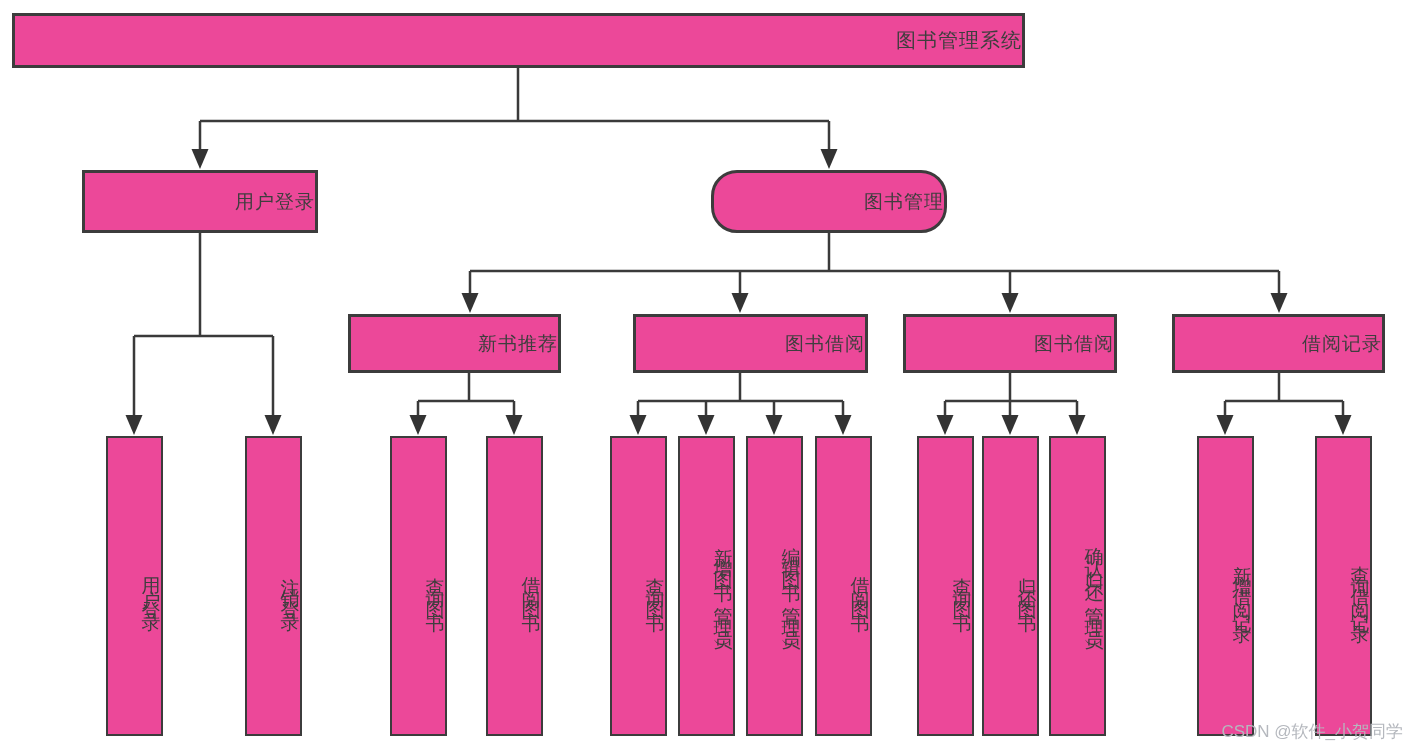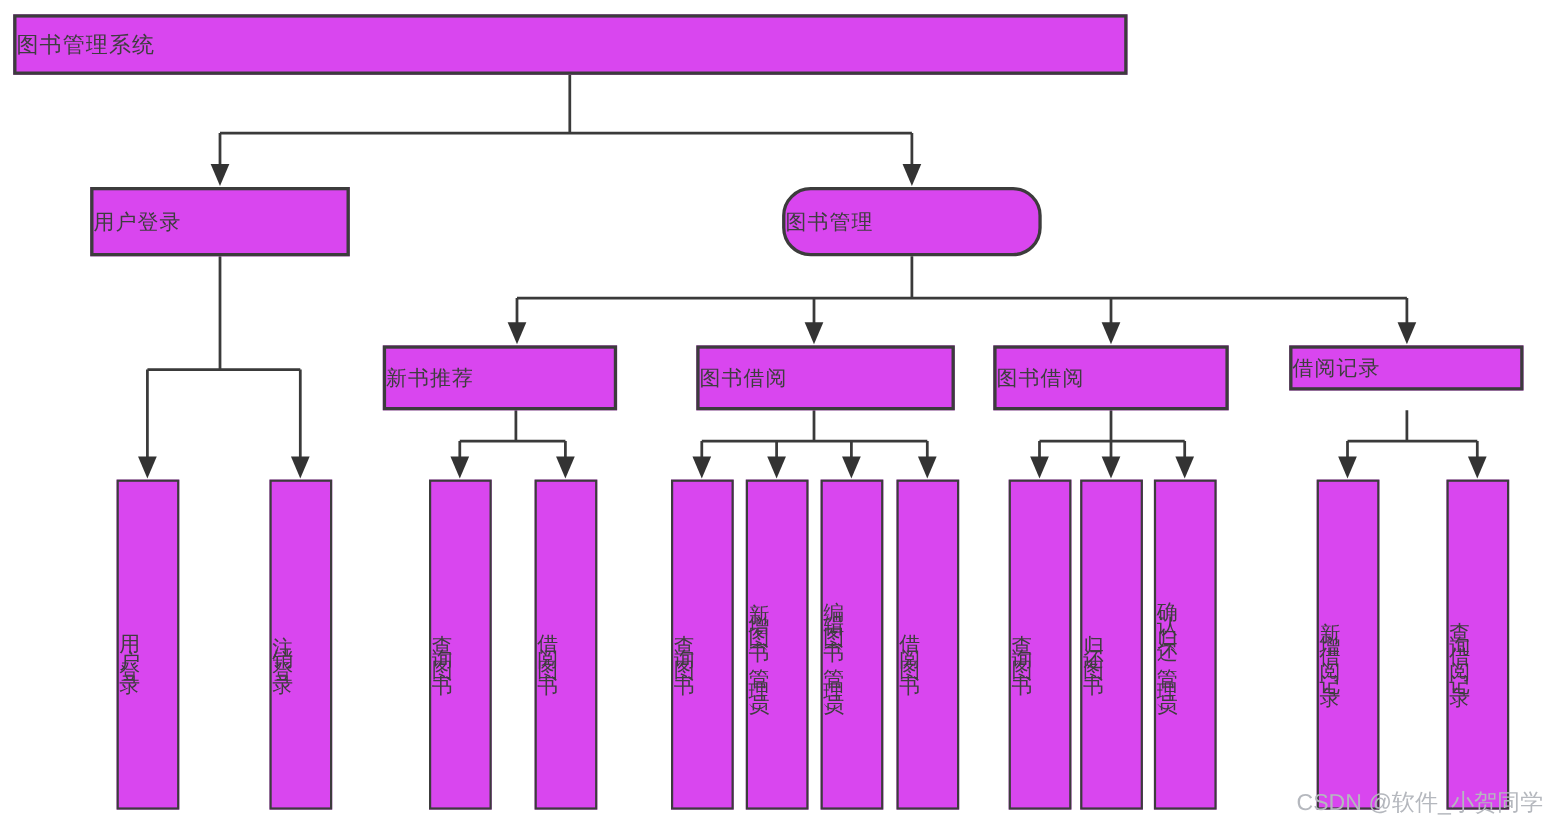--- a/index.html
+++ b/index.html
@@ -18,25 +18,25 @@
   .connectors {
     position: absolute;
     left: 0; top: 0;
     width: 1405px;
     height: 747px;
     z-index: 1;
   }
   .node {
     position: absolute;
     box-sizing: border-box;
-    background: #d946ef;
+    background: #ec4899;
     border: 3px solid #3c3c3c;
     display: flex;
     align-items: center;
-    justify-content: flex-start;
+    justify-content: flex-end;
     color: #3e3e3e;
     z-index: 2;
   }
   .node-root { font-size: 20px; letter-spacing: 1px; }
   .node-branch { font-size: 19px; letter-spacing: 1px; }
   .node-leaf {
     border-width: 2.5px;
     width: 57px;
     height: 300px;
     top: 436px;
@@ -47,21 +47,21 @@
     font-size: 19px;
     line-height: 1;
     letter-spacing: 12px;
     color: #3e3e3e;
     white-space: nowrap;
   }
   .watermark {
     position: absolute;
     right: 2px;
     bottom: 4px;
-    font-size: 21px;
+    font-size: 17px;
     color: #b5b8be;
     z-index: 3;
     white-space: nowrap;
     margin-left: 24px;
   }
 </style>
 </head>
 <body>
 
 <div class="stage">
@@ -136,21 +136,21 @@
 
   <div class="node node-branch" style="left:348px; top:314px; width:213px; height:59px;">
     <span>新书推荐</span>
   </div>
   <div class="node node-branch" style="left:633px; top:314px; width:235px; height:59px;">
     <span>图书借阅</span>
   </div>
   <div class="node node-branch" style="left:903px; top:314px; width:214px; height:59px;">
     <span>图书借阅</span>
   </div>
-  <div class="node node-branch" style="left:1172px; top:314px; width:213px; height:41px;">
+  <div class="node node-branch" style="left:1172px; top:314px; width:213px; height:59px;">
     <span>借阅记录</span>
   </div>
 
   <div class="node node-leaf" style="left:106px;">
     <span class="leaf-label">用户登录</span>
   </div>
   <div class="node node-leaf" style="left:245px;">
     <span class="leaf-label">注销登录</span>
   </div>
   <div class="node node-leaf" style="left:390px;">

